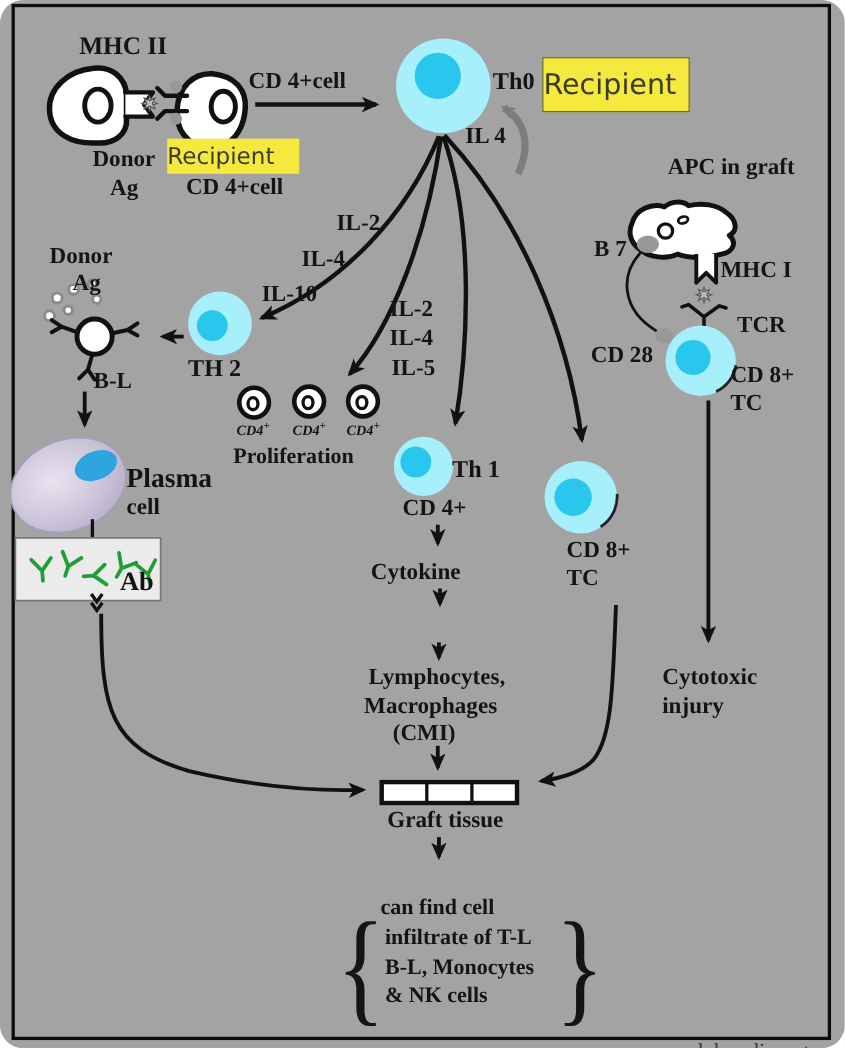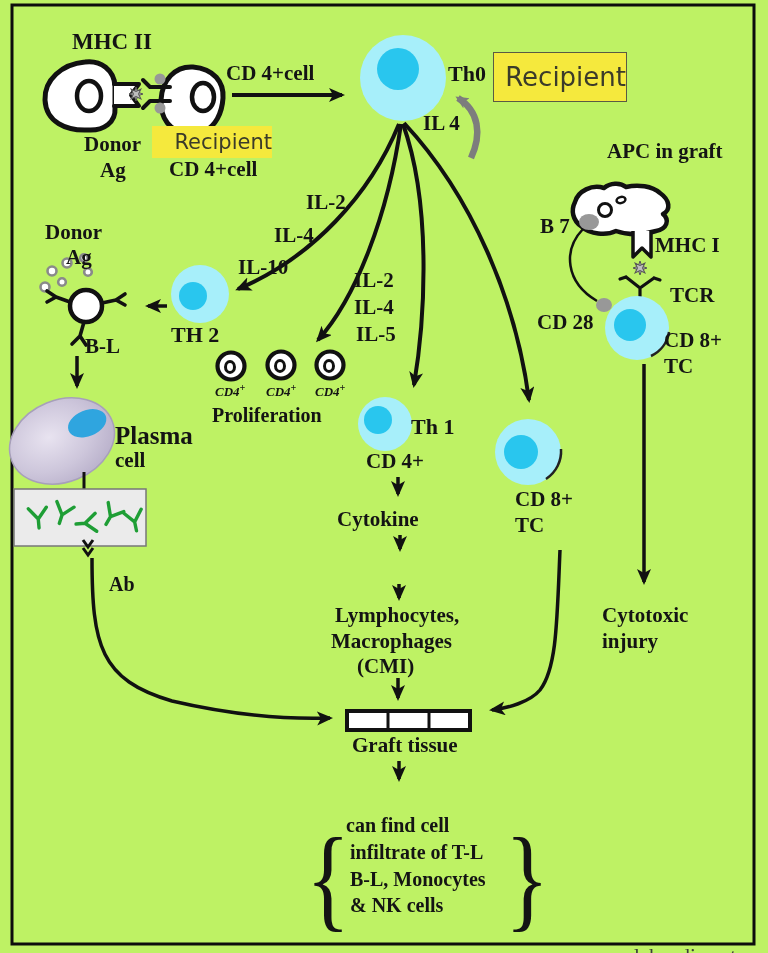--- a/index.html
+++ b/index.html
@@ -1,21 +1,21 @@
 <!DOCTYPE html>
 <html style="--cell_body: #A7EFFA; --cell_nucleus: #29C6EE; --nucleus_deep: #2FA5DF; --highlight: #F5E93D; --antibody: #1E9E35; --receptor_gray: #989898; --arrow_gray: #7d7d7d; --ink: #111111;"><head>
 <meta charset="utf-8">
 <style>
   html,body{margin:0;padding:0;background:#fff;}
-  .stage{position:relative;width:768px;height:953px;background:#bef264;overflow:hidden;
-         font-family:"Liberation Serif","DejaVu Serif",serif;}
+  .stage{position:relative;width:768px;height:953px;background:#a3a3a3;overflow:hidden;
+         font-family:"Liberation Serif","DejaVu Serif",serif;border-radius:21px;}
   .stage svg{position:absolute;left:0;top:0;}
   .lbl{position:absolute;font-weight:bold;color:#141414;line-height:1.05;white-space:nowrap;}
   .sans{font-family:"DejaVu Sans","Liberation Sans",sans-serif;font-weight:500;color:#3b3b2a;}
-  .hl{position:absolute;background:var(--highlight);display:flex;align-items:center;justify-content:flex-end;}
+  .hl{position:absolute;background:var(--highlight);display:flex;align-items:center;justify-content:flex-start;}
   .hl.bordered{border:1.5px solid #5a5a44;box-sizing:border-box;}
   .brace{position:absolute;font-weight:400;color:#141414;transform:scaleX(0.8);transform-origin:left top;line-height:0.78;}
   .wm{position:absolute;font-weight:400;color:#3c3c3c;margin-top:36px;}
   .cd4s{font-size:13px;font-style:italic;}
   .cd4s sup{font-size:10px;}
 </style>
 </head>
 <body>
 
 <div class="stage">
@@ -202,21 +202,21 @@
 <div class="lbl" style="left:354px;top:269px;font-size:21px">IL-2</div>
 <div class="lbl" style="left:354px;top:296px;font-size:21px">IL-4</div>
 <div class="lbl" style="left:356px;top:323px;font-size:21px">IL-5</div>
 
 <div class="lbl" style="left:45px;top:221px;font-size:21px">Donor</div>
 <div class="lbl" style="left:66px;top:246px;font-size:21px">Ag</div>
 <div class="lbl" style="left:171px;top:323px;font-size:22px">TH 2</div>
 <div class="lbl" style="left:85px;top:335px;font-size:21px">B-L</div>
 <div class="lbl" style="left:115px;top:423px;font-size:25px">Plasma</div>
 <div class="lbl" style="left:115px;top:449px;font-size:21px">cell</div>
-<div class="lbl" style="left:109px;top:574px;font-size:20px">Ab</div>
+<div class="lbl" style="left:109px;top:517px;font-size:24px">Ab</div>
 
 <div class="lbl cd4s" style="left:215px;top:383px"><span>CD4</span><sup>+</sup></div>
 <div class="lbl cd4s" style="left:266px;top:383px"><span>CD4</span><sup>+</sup></div>
 <div class="lbl cd4s" style="left:315px;top:383px"><span>CD4</span><sup>+</sup></div>
 <div class="lbl" style="left:212px;top:405px;font-size:20px">Proliferation</div>
 
 <div class="lbl" style="left:411px;top:415px;font-size:22px">Th 1</div>
 <div class="lbl" style="left:366px;top:450px;font-size:21px">CD 4+</div>
 <div class="lbl" style="left:337px;top:508px;font-size:21px">Cytokine</div>
 <div class="lbl" style="left:335px;top:604px;font-size:21px">Lymphocytes,</div>

